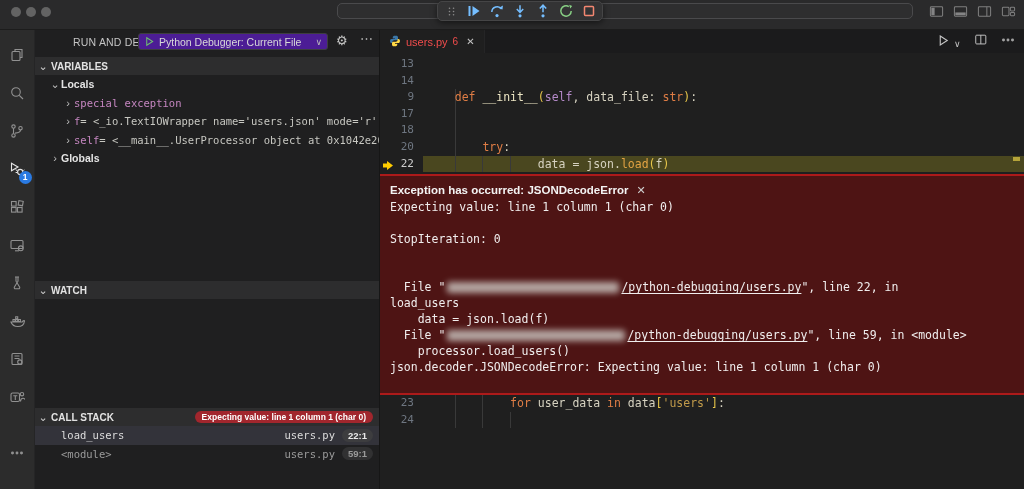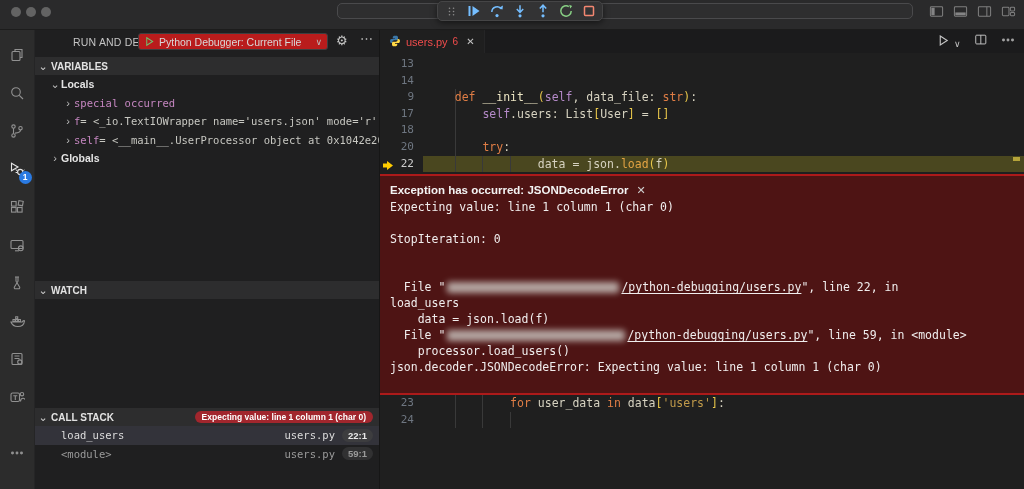--- a/index.html
+++ b/index.html
@@ -28,21 +28,21 @@
   .ab-item { width:35px; height:38px; display:flex; align-items:center; justify-content:center; position:relative; opacity:.85; }
   .ab-item.active { opacity:1; }
   .ab-item.more { margin-top:18px; }
   .ab-badge { position:absolute; right:3px; bottom:4px; min-width:13px; height:13px; border-radius:50%;
               color:#fff; font-size:8.5px; line-height:13px; text-align:center; font-weight:bold; }
 
   
   .sidebar { width:345px; background:#1f1f20; position:relative; border-right:1px solid #161616; }
   .sb-titlerow { position:absolute; left:0; top:0; width:100%; height:23px; display:flex; align-items:center; }
   .sb-title { margin-left:38px; font-size:10.5px; color:#c5c5c5; letter-spacing:.2px; white-space:nowrap; }
-  .cfg-dd { position:absolute; left:103px; top:3px; width:190px; height:17px; background:#b91c1c;
+  .cfg-dd { position:absolute; left:103px; top:3px; width:190px; height:17px; background:#4c1d95;
             border:1px solid #3e3e40; border-radius:3px; display:flex; align-items:center; padding:0 5px; gap:4px; }
   .cfg-dd .lbl { font-size:10.5px; color:#d8d8d8; white-space:nowrap; flex:1; }
   .cfg-dd .chev { color:#bbb; font-size:9px; }
   .sb-gear { position:absolute; left:301px; top:3px; color:#c5c5c5; font-size:13px; }
   .sb-more { position:absolute; left:325px; top:1px; color:#c5c5c5; font-size:13px; }
 
   .sec-header { position:absolute; left:0; width:100%; height:18px; background:#2d2d2e;
                 display:flex; align-items:center; font-size:10px; font-weight:bold; color:#e2e2e2; }
   .sec-header .twist { width:16px; text-align:center; color:#cdcdcd; font-weight:normal; font-size:11px; }
   #sec-variables { top:27px; }
@@ -295,21 +295,21 @@
         <span class="twist">⌄</span>
         <span>VARIABLES</span>
       </div>
       <div class="vars-rows" id="vars-rows">
           <div class="tree-row" style="padding-left: 14px;">
             <span class="twist">⌄</span>
             <span class="tree-bold">Locals</span>
           </div>
           <div class="tree-row" style="padding-left: 27px;">
             <span class="twist">›</span>
-            <span class="tree-mono t-purple">special occurred</span>
+            <span class="tree-mono t-purple">special exception</span>
           </div>
           <div class="tree-row" style="padding-left: 27px;">
             <span class="twist">›</span>
             <span class="tree-mono t-purple">f</span>
             <span class="tree-mono t-val"> = &lt;_io.TextIOWrapper name='users.json' mode='r' encod…</span>
           </div>
           <div class="tree-row" style="padding-left: 27px;">
             <span class="twist">›</span>
             <span class="tree-mono t-purple">self</span>
             <span class="tree-mono t-val"> = &lt;__main__.UserProcessor object at 0x1042e2670&gt;</span>
@@ -380,21 +380,20 @@
             <span class="ln">14</span>
           </div>
           <div class="code-line">
             <span class="ln">9</span>
             <span class="guide" style="left: 74.68px;"></span>
             <span class="ltext"><span class="pl">    </span><span class="kw">def </span><span class="fn">__init__</span><span class="br">(</span><span class="self">self</span><span class="pl">, data_file: </span><span class="kw">str</span><span class="br">)</span><span class="pl">:</span></span>
           </div>
           <div class="code-line">
             <span class="ln">17</span>
             <span class="guide" style="left: 74.68px;"></span>
-            <span class="ltext"><span class="pl">        </span><span class="self">self</span><span class="pl">.users: List</span><span class="br">[</span><span class="pl">User</span><span class="br">]</span><span class="pl"> = </span><span class="br">[]</span></span>
           </div>
           <div class="code-line">
             <span class="ln">18</span>
             <span class="guide" style="left: 74.68px;"></span>
             <span class="ltext"></span>
           </div>
           <div class="code-line">
             <span class="ln">20</span>
             <span class="guide" style="left: 74.68px;"></span>
             <span class="ltext"><span class="pl">        </span><span class="kw">try</span><span class="pl">:</span></span>

